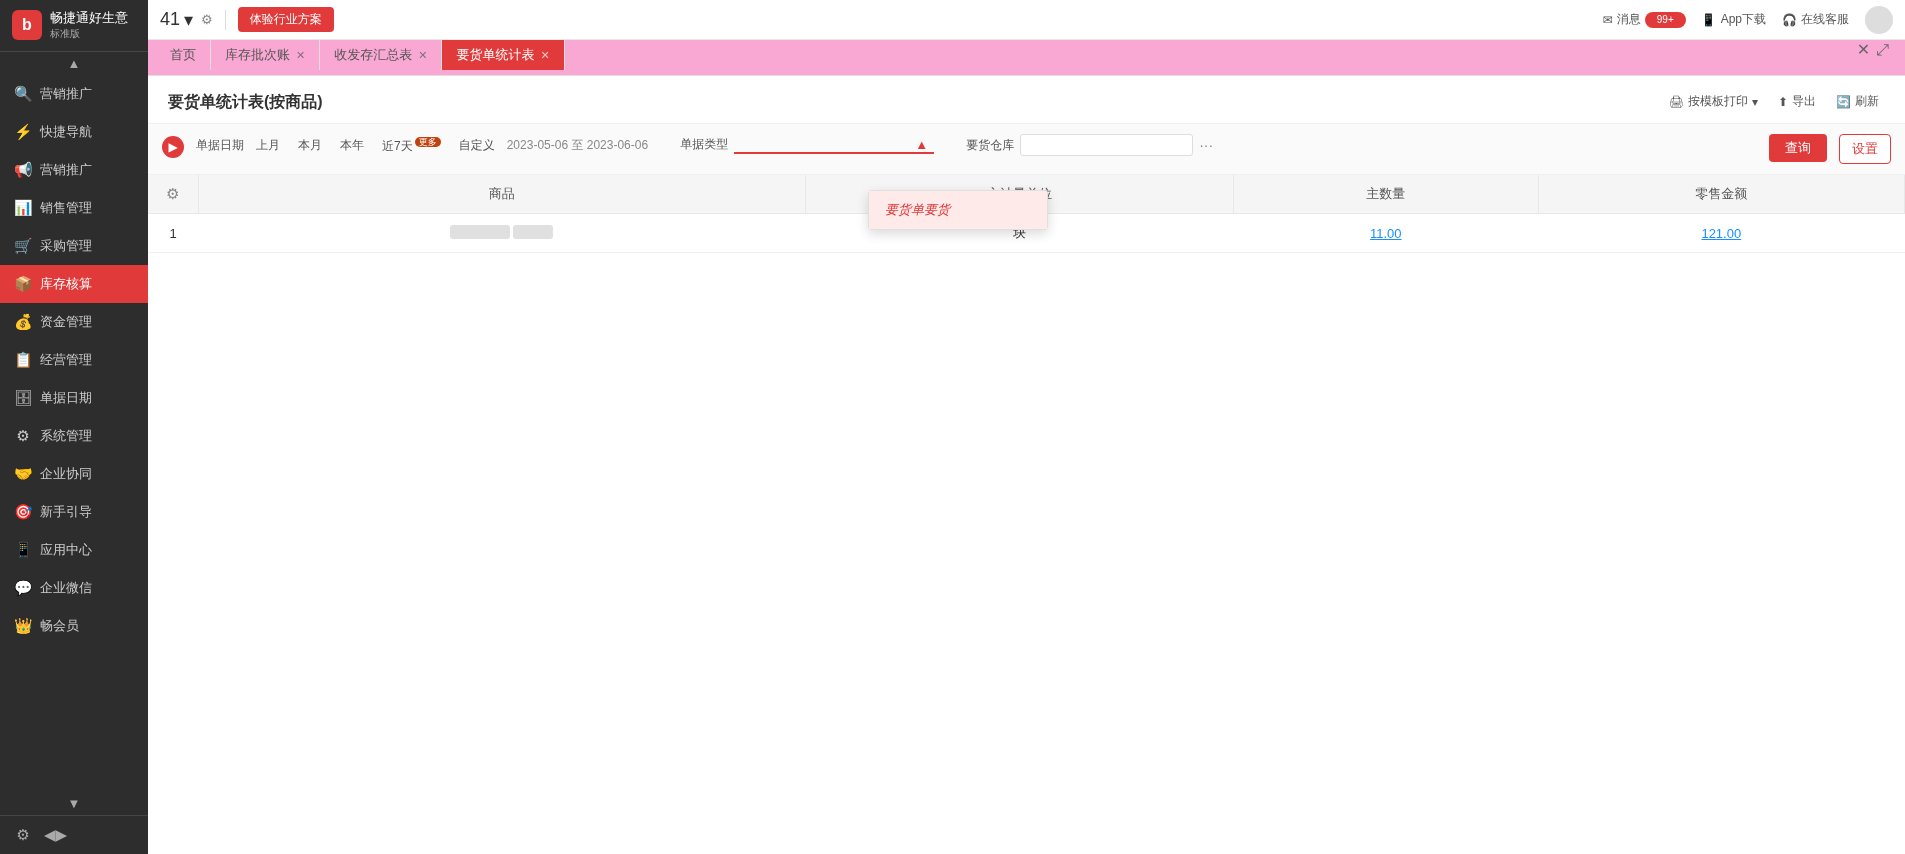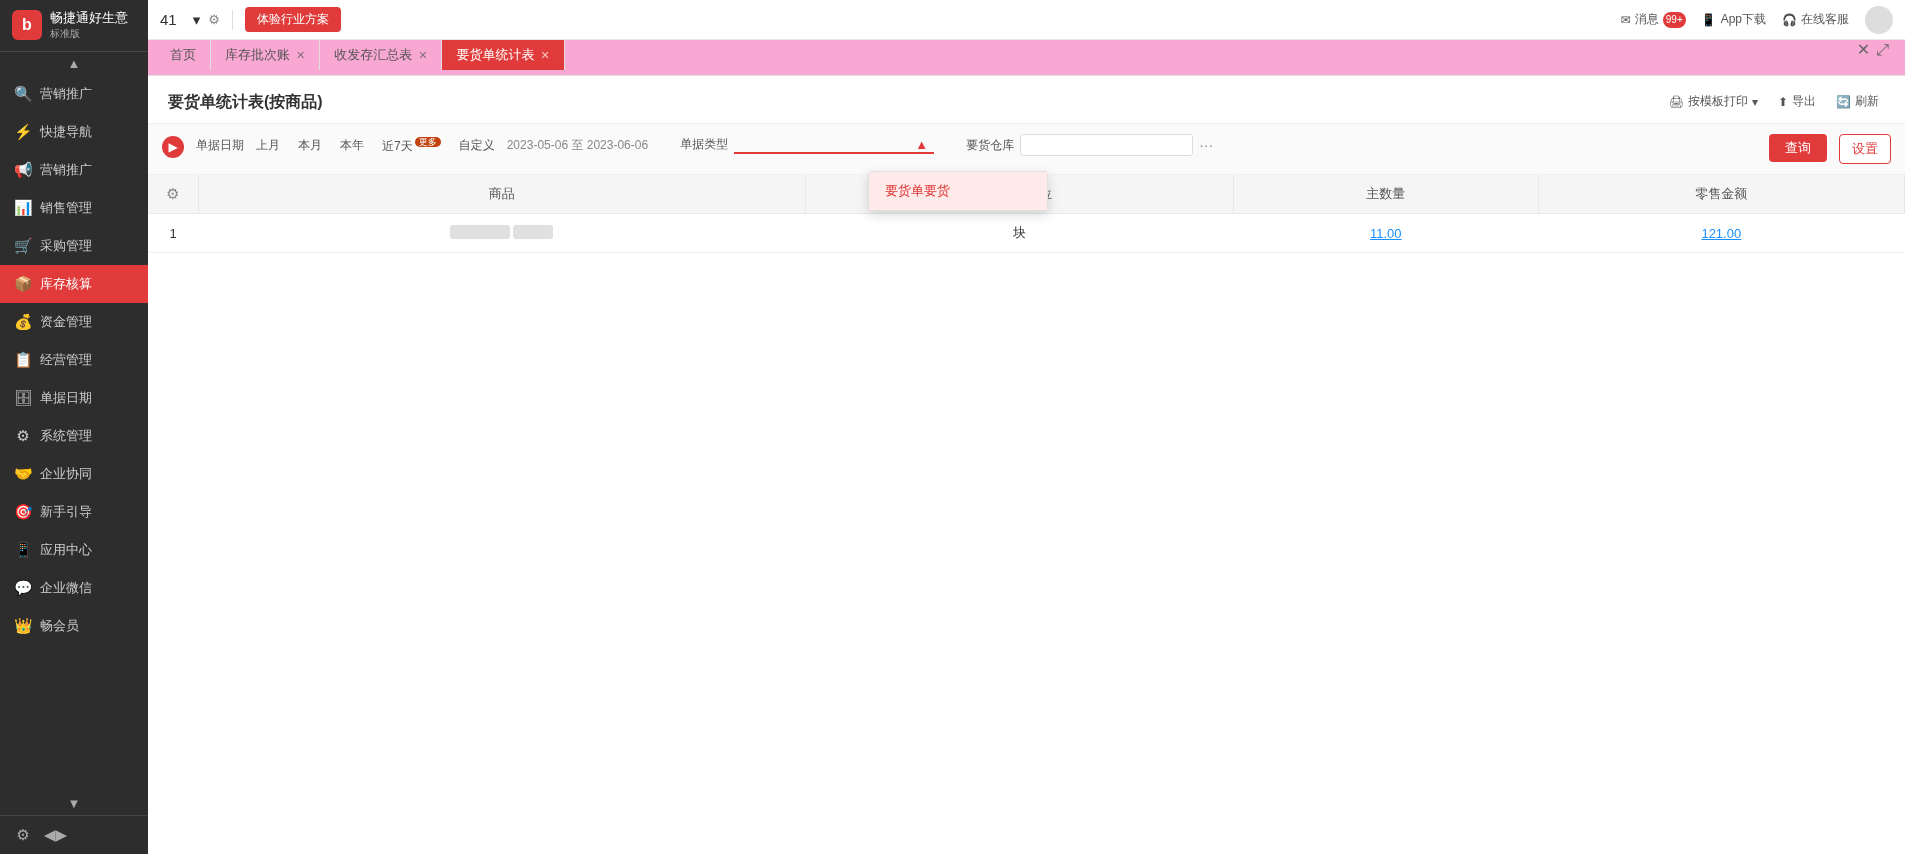--- a/index.html
+++ b/index.html
@@ -86,23 +86,23 @@
       background: #fff;
       border-bottom: 1px solid #e8e8e8;
       display: flex;
       align-items: center;
       padding: 0 12px;
       gap: 8px;
     }
     .topbar-store {
       display: flex;
       align-items: center;
-      gap: 16px;
+      gap: 4px;
       color: #333;
-      font-size: 15px;
+      font-size: 18px;
       cursor: pointer;
       text-align: center;
     }
     .topbar-divider { width: 1px; height: 20px; background: #ddd; margin: 0 4px; }
     .topbar-btn-trial {
       background: #e03a3a;
       color: white;
       border: none;
       border-radius: 4px;
       padding: 4px 12px;
@@ -121,21 +121,21 @@
       gap: 4px;
       color: #555;
       font-size: 12px;
       cursor: pointer;
     }
     .badge {
       background: #e03a3a;
       color: white;
       border-radius: 10px;
       font-size: 10px;
-      padding: 0 3px;
+      padding: 0 12px;
       line-height: 16px;
     }
     .avatar {
       width: 28px;
       height: 28px;
       background: #ddd;
       border-radius: 50%;
     }
 
     
@@ -334,28 +334,29 @@
       border-radius: 4px;
       padding: 5px 12px;
       cursor: pointer;
       font-size: 13px;
       flex-shrink: 0;
     }
 
     
     .dropdown-overlay {
       position: absolute;
-      top: 47px;
+      top: 66px;
       left: 720px;
       z-index: 100;
       background: #f0abfc;
       border: 1px solid #e0e0e0;
       border-radius: 4px;
       box-shadow: 0 4px 12px rgba(0,0,0,0.15);
       min-width: 180px;
+      font-style: italic;
     }
     .dropdown-item {
       padding: 10px 16px;
       font-size: 13px;
       color: #333;
       cursor: pointer;
       white-space: nowrap;
     }
     .dropdown-item.selected { background: #ffeaea; color: #e03a3a; }
 

